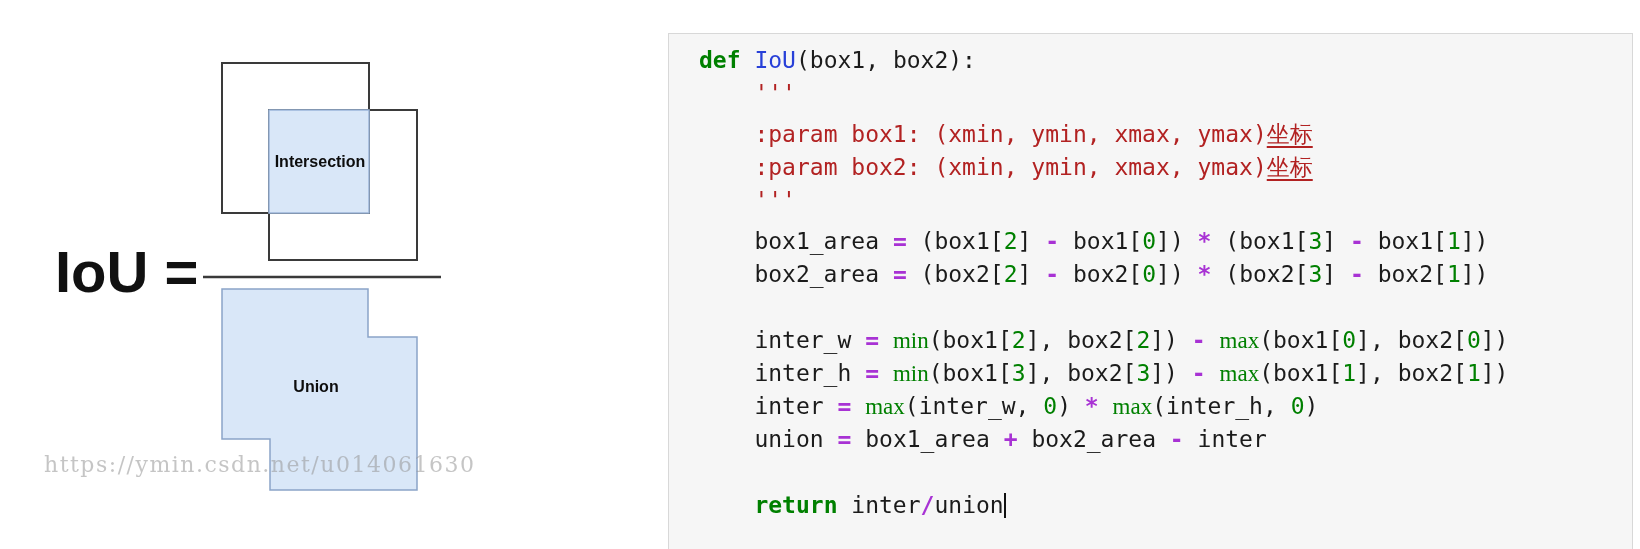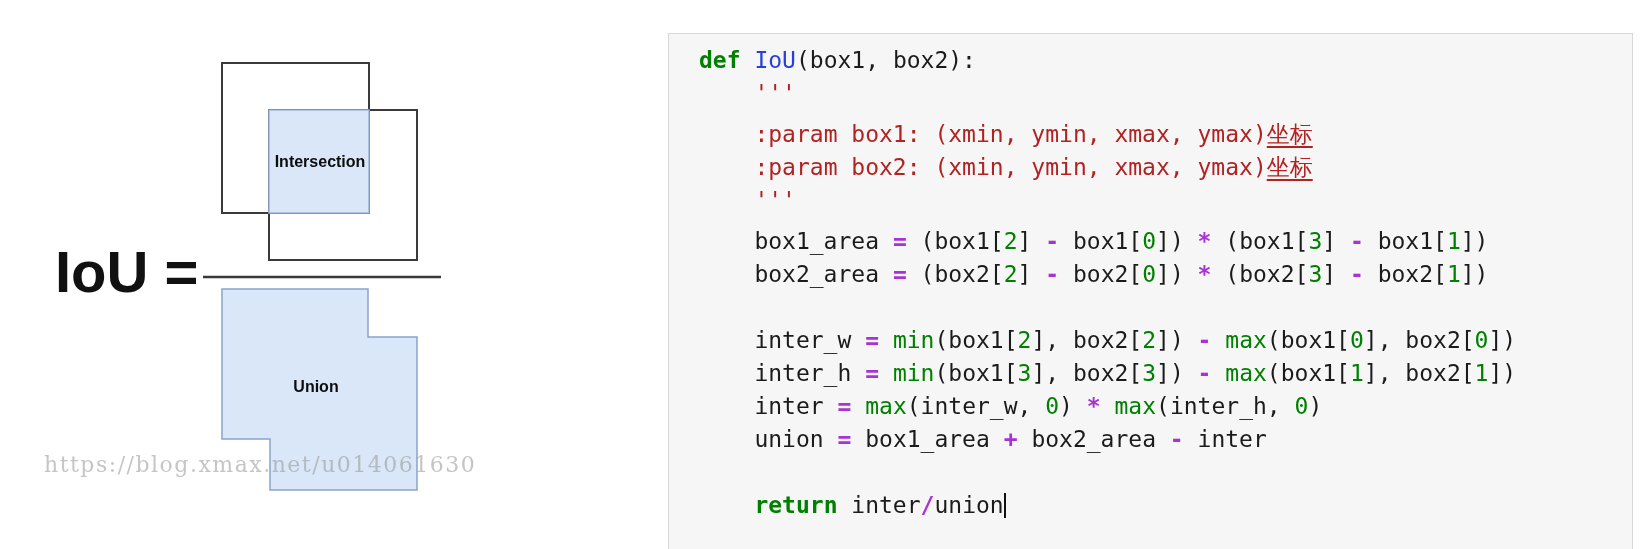--- a/index.html
+++ b/index.html
@@ -57,21 +57,21 @@
   .tok-pl  { color: var(--c-plain, #1b1b1b); }
   .tok-kw  { color: var(--c-kw, #008000); font-weight: bold; }
   .tok-fn  { color: var(--c-fn, #2840d8); }
   .tok-str { color: var(--c-str, #b22222); }
   .tok-stru{ color: var(--c-str, #b22222);
              text-decoration: underline;
              text-decoration-thickness: 2px;
              text-underline-offset: 4px; text-align: center; }
   .tok-op  { color: var(--c-op, #a832d4); font-weight: bold; }
   .tok-num { color: var(--c-num, #008000); }
-  .tok-bi  { color: var(--c-num, #008000); }
+  .tok-bi  { color: var(--c-num, #008000); font-family: Liberation Serif, serif; }
   .tok-cursor {
     display: inline-block; width: 2px; height: 25px;
     background: #111111; vertical-align: -5px;
   }
 </style>
 </head>
 <body>
 
 <div class="diagram">
 
@@ -83,18 +83,18 @@
     <rect class="box-outline" x="269" y="110" width="148" height="150"></rect>
     <rect class="inter-rect" x="269" y="110" width="100" height="103"></rect>
     <text class="shape-label" x="320" y="167" text-anchor="middle">Intersection</text>
 
     <line class="frac-line" x1="203" y1="277" x2="441" y2="277"></line>
 
     <polygon class="union-poly" points="222,289 368,289 368,337 417,337 417,490 270,490 270,439 222,439"></polygon>
     <text class="shape-label" x="316" y="392" text-anchor="middle">Union</text>
   </svg>
 
-  <div class="watermark">https://blog.xmax.net/u014061630</div>
+  <div class="watermark">https://ymin.csdn.net/u014061630</div>
 </div>
 
 <div class="code-block">
   <pre class="code" id="code"><div class="code-line"><span class="tok-kw">def</span><span class="tok-pl"> </span><span class="tok-fn">IoU</span><span class="tok-pl">(box1, box2):</span></div><div class="code-line"><span class="tok-pl">    </span><span class="tok-str">'''</span></div><div class="code-gap" style="height: 8px;"></div><div class="code-line"><span class="tok-pl">    </span><span class="tok-str">:param box1: (xmin, ymin, xmax, ymax)</span><span class="tok-stru">坐标</span></div><div class="code-line"><span class="tok-pl">    </span><span class="tok-str">:param box2: (xmin, ymin, xmax, ymax)</span><span class="tok-stru">坐标</span></div><div class="code-line"><span class="tok-pl">    </span><span class="tok-str">'''</span></div><div class="code-gap" style="height: 8px;"></div><div class="code-line"><span class="tok-pl">    box1_area </span><span class="tok-op">=</span><span class="tok-pl"> (box1[</span><span class="tok-num">2</span><span class="tok-pl">] </span><span class="tok-op">-</span><span class="tok-pl"> box1[</span><span class="tok-num">0</span><span class="tok-pl">]) </span><span class="tok-op">*</span><span class="tok-pl"> (box1[</span><span class="tok-num">3</span><span class="tok-pl">] </span><span class="tok-op">-</span><span class="tok-pl"> box1[</span><span class="tok-num">1</span><span class="tok-pl">])</span></div><div class="code-line"><span class="tok-pl">    box2_area </span><span class="tok-op">=</span><span class="tok-pl"> (box2[</span><span class="tok-num">2</span><span class="tok-pl">] </span><span class="tok-op">-</span><span class="tok-pl"> box2[</span><span class="tok-num">0</span><span class="tok-pl">]) </span><span class="tok-op">*</span><span class="tok-pl"> (box2[</span><span class="tok-num">3</span><span class="tok-pl">] </span><span class="tok-op">-</span><span class="tok-pl"> box2[</span><span class="tok-num">1</span><span class="tok-pl">])</span></div><div class="code-line"></div><div class="code-line"><span class="tok-pl">    inter_w </span><span class="tok-op">=</span><span class="tok-pl"> </span><span class="tok-bi">min</span><span class="tok-pl">(box1[</span><span class="tok-num">2</span><span class="tok-pl">], box2[</span><span class="tok-num">2</span><span class="tok-pl">]) </span><span class="tok-op">-</span><span class="tok-pl"> </span><span class="tok-bi">max</span><span class="tok-pl">(box1[</span><span class="tok-num">0</span><span class="tok-pl">], box2[</span><span class="tok-num">0</span><span class="tok-pl">])</span></div><div class="code-line"><span class="tok-pl">    inter_h </span><span class="tok-op">=</span><span class="tok-pl"> </span><span class="tok-bi">min</span><span class="tok-pl">(box1[</span><span class="tok-num">3</span><span class="tok-pl">], box2[</span><span class="tok-num">3</span><span class="tok-pl">]) </span><span class="tok-op">-</span><span class="tok-pl"> </span><span class="tok-bi">max</span><span class="tok-pl">(box1[</span><span class="tok-num">1</span><span class="tok-pl">], box2[</span><span class="tok-num">1</span><span class="tok-pl">])</span></div><div class="code-line"><span class="tok-pl">    inter </span><span class="tok-op">=</span><span class="tok-pl"> </span><span class="tok-bi">max</span><span class="tok-pl">(inter_w, </span><span class="tok-num">0</span><span class="tok-pl">) </span><span class="tok-op">*</span><span class="tok-pl"> </span><span class="tok-bi">max</span><span class="tok-pl">(inter_h, </span><span class="tok-num">0</span><span class="tok-pl">)</span></div><div class="code-line"><span class="tok-pl">    union </span><span class="tok-op">=</span><span class="tok-pl"> box1_area </span><span class="tok-op">+</span><span class="tok-pl"> box2_area </span><span class="tok-op">-</span><span class="tok-pl"> inter</span></div><div class="code-line"></div><div class="code-line"><span class="tok-pl">    </span><span class="tok-kw">return</span><span class="tok-pl"> inter</span><span class="tok-op">/</span><span class="tok-pl">union</span><span class="tok-cursor"></span></div></pre>
 </div>
 
 </body></html>

